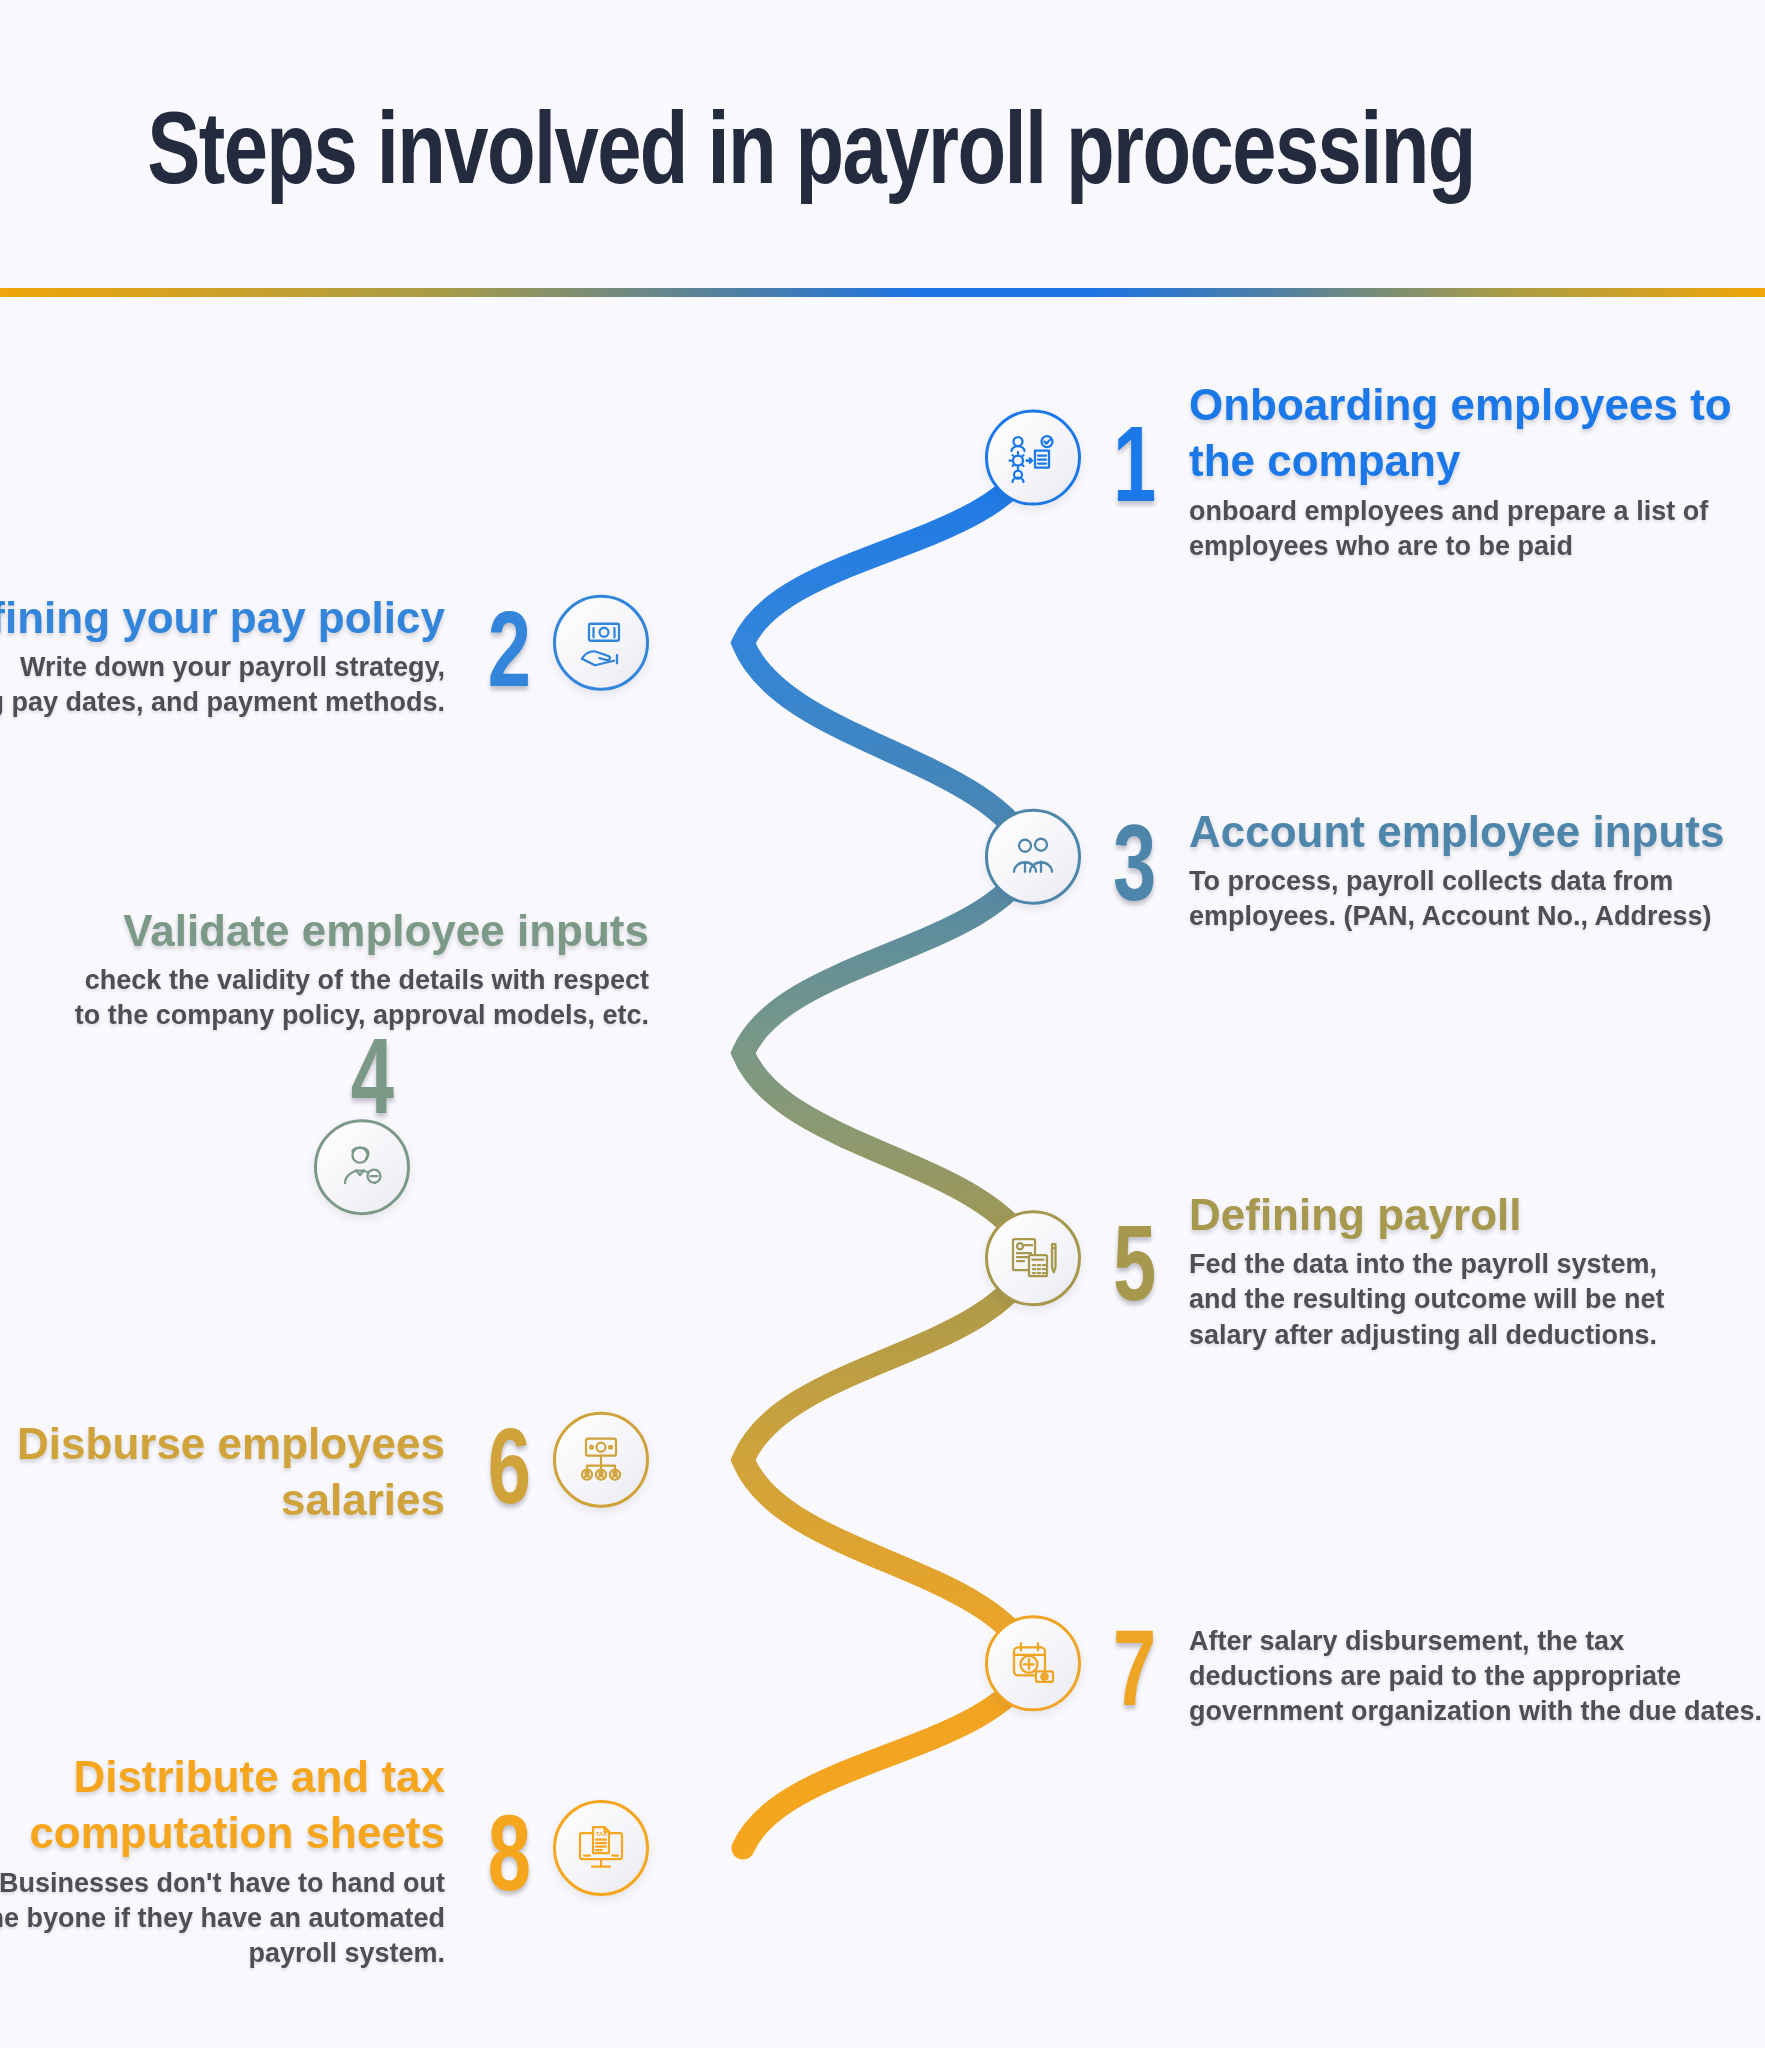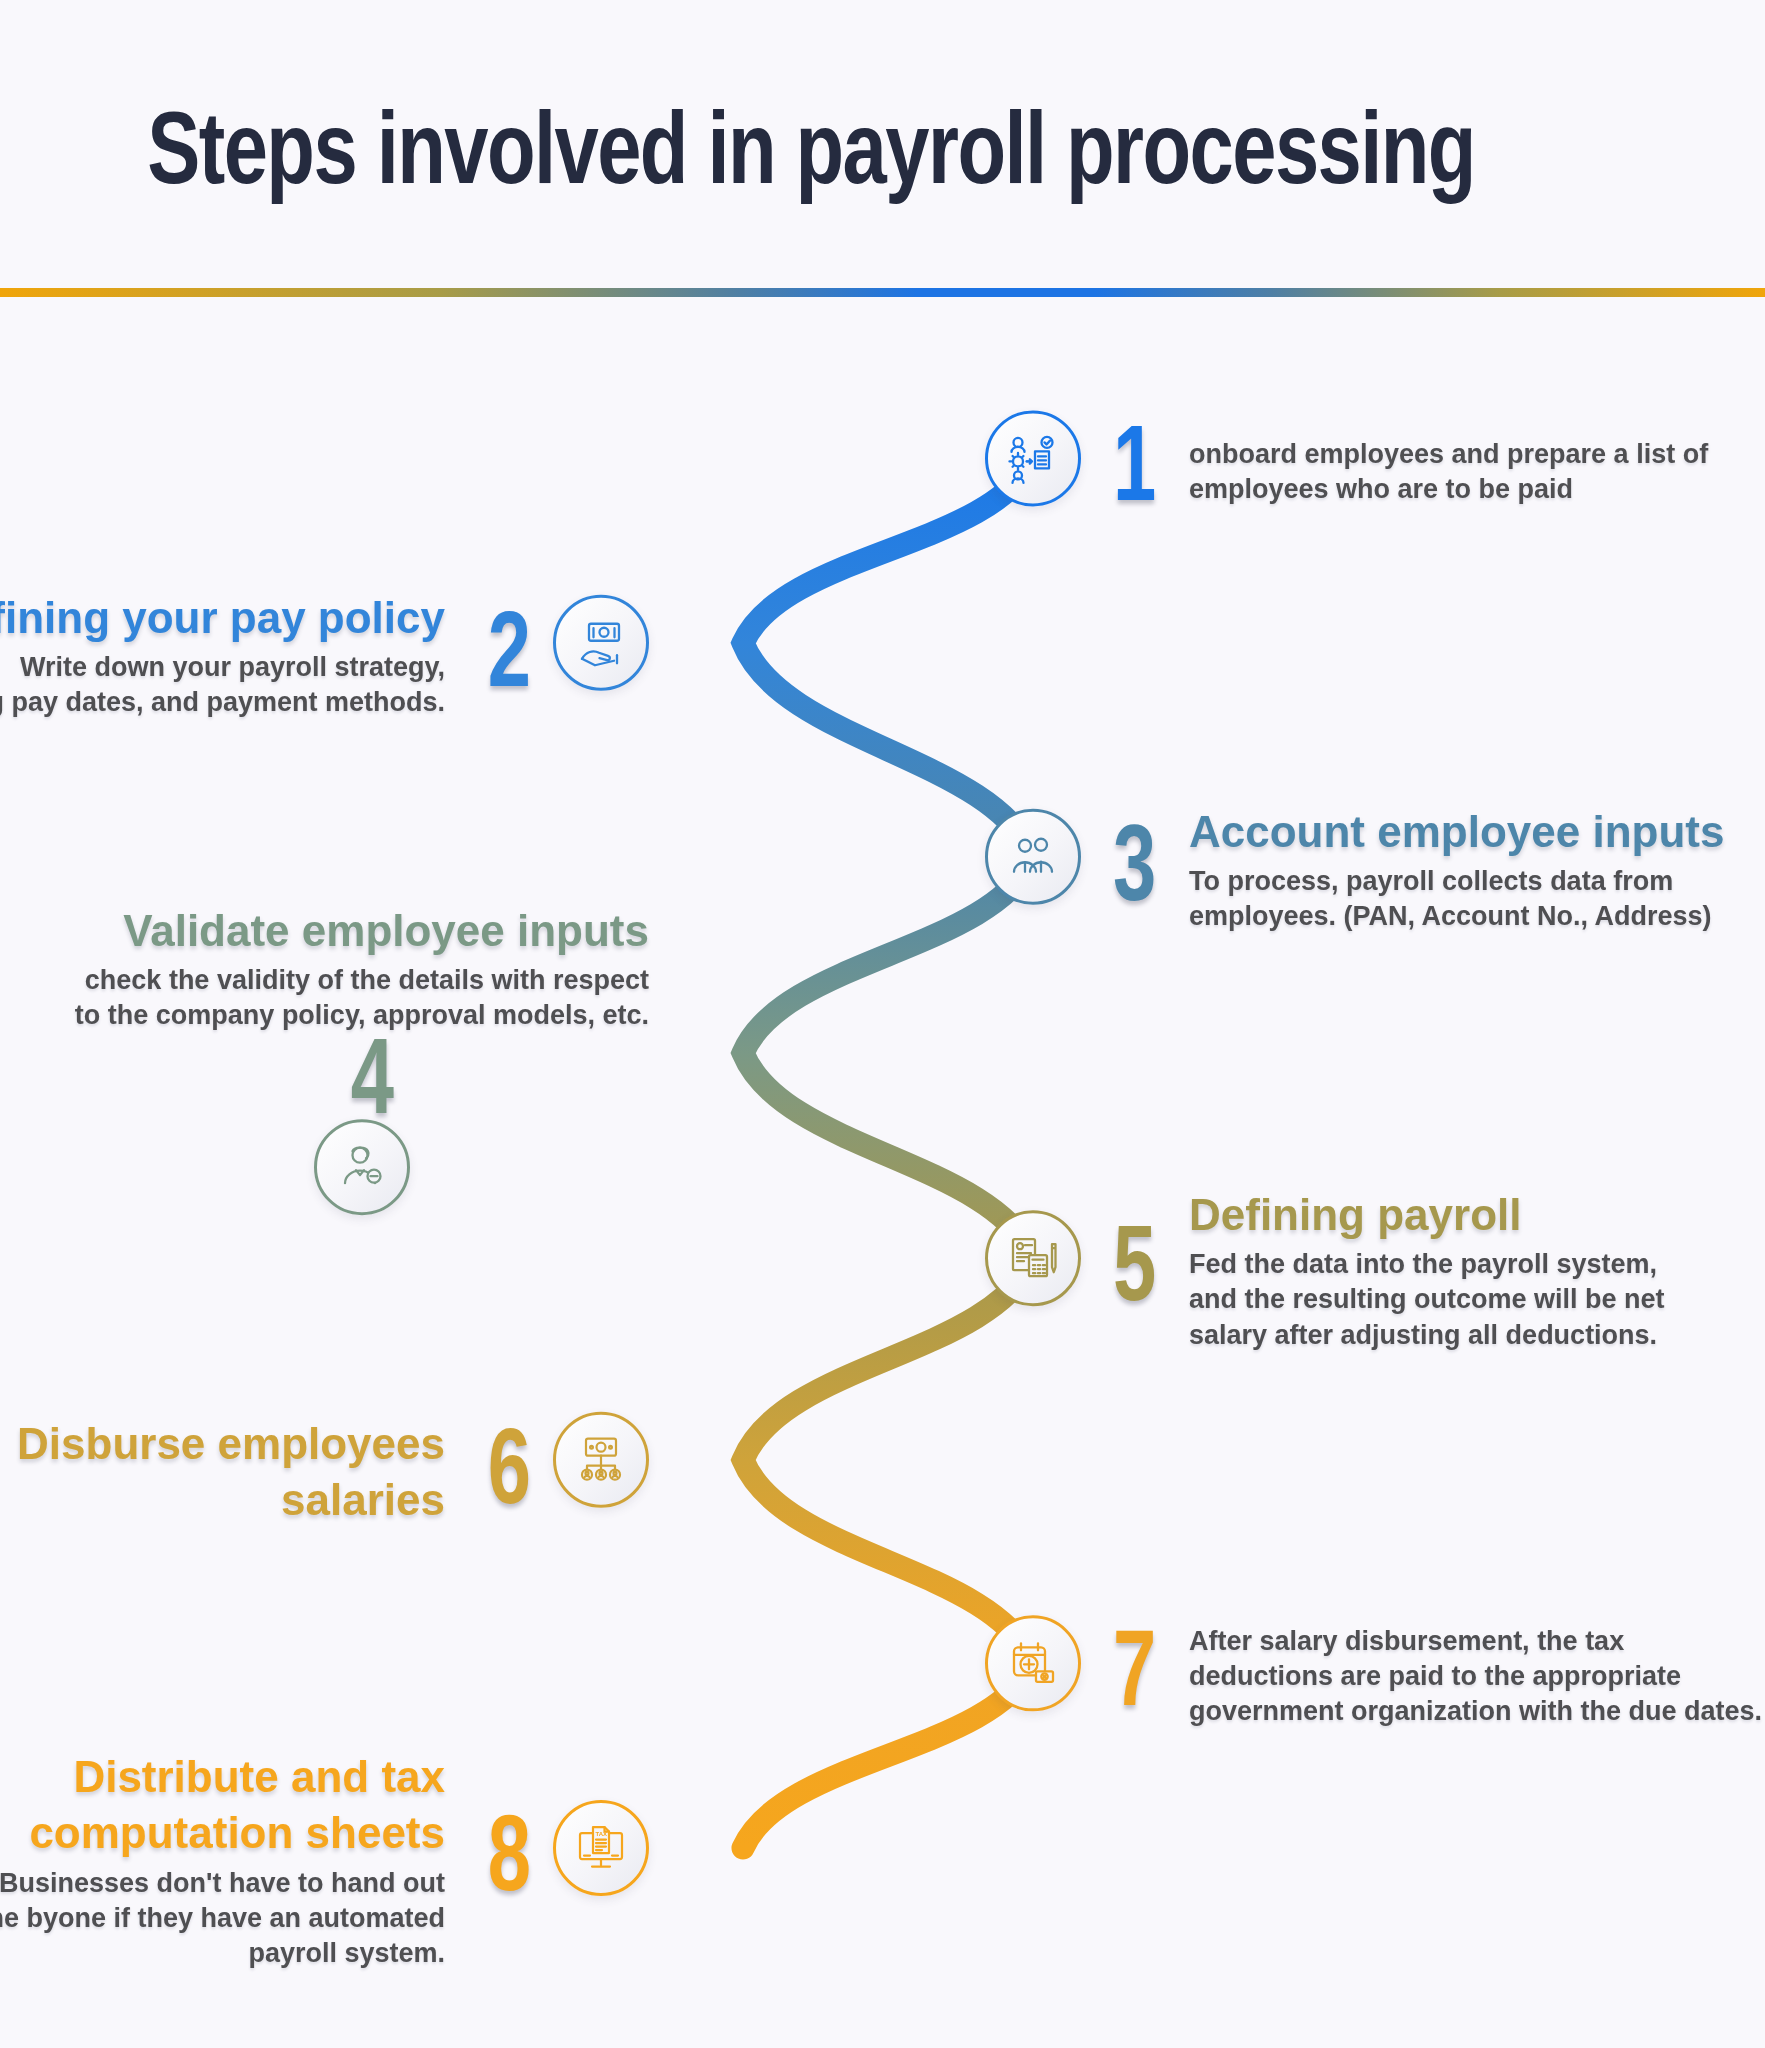--- a/index.html
+++ b/index.html
@@ -128,20 +128,22 @@
           <path d="M39.5 12l2 2 3.5-3.8"></path>
         <path d="M30 21h14v17H30z"></path>
           <path d="M33 26h8M33 30h8M33 34h8"></path>
         <path d="M22 31h5M27 31l-2.2-2.2M27 31l-2.2 2.2"></path>
       </svg>
     </div>
     <div class="num">
       <span class="numInner">1</span>
     </div>
     <div class="text">
+      <div class="title">Onboarding employees to
+the company</div>
       <div class="desc">onboard employees and prepare a list of
 employees who are to be paid</div>
     </div>
   </div>
 
   <div class="step left" style="top: 643px; --c: #3285da;">
     <div class="text">
       <div class="title">Defining your pay policy</div>
       <div class="desc">Write down your payroll strategy,
 including pay dates, and payment methods.</div>

